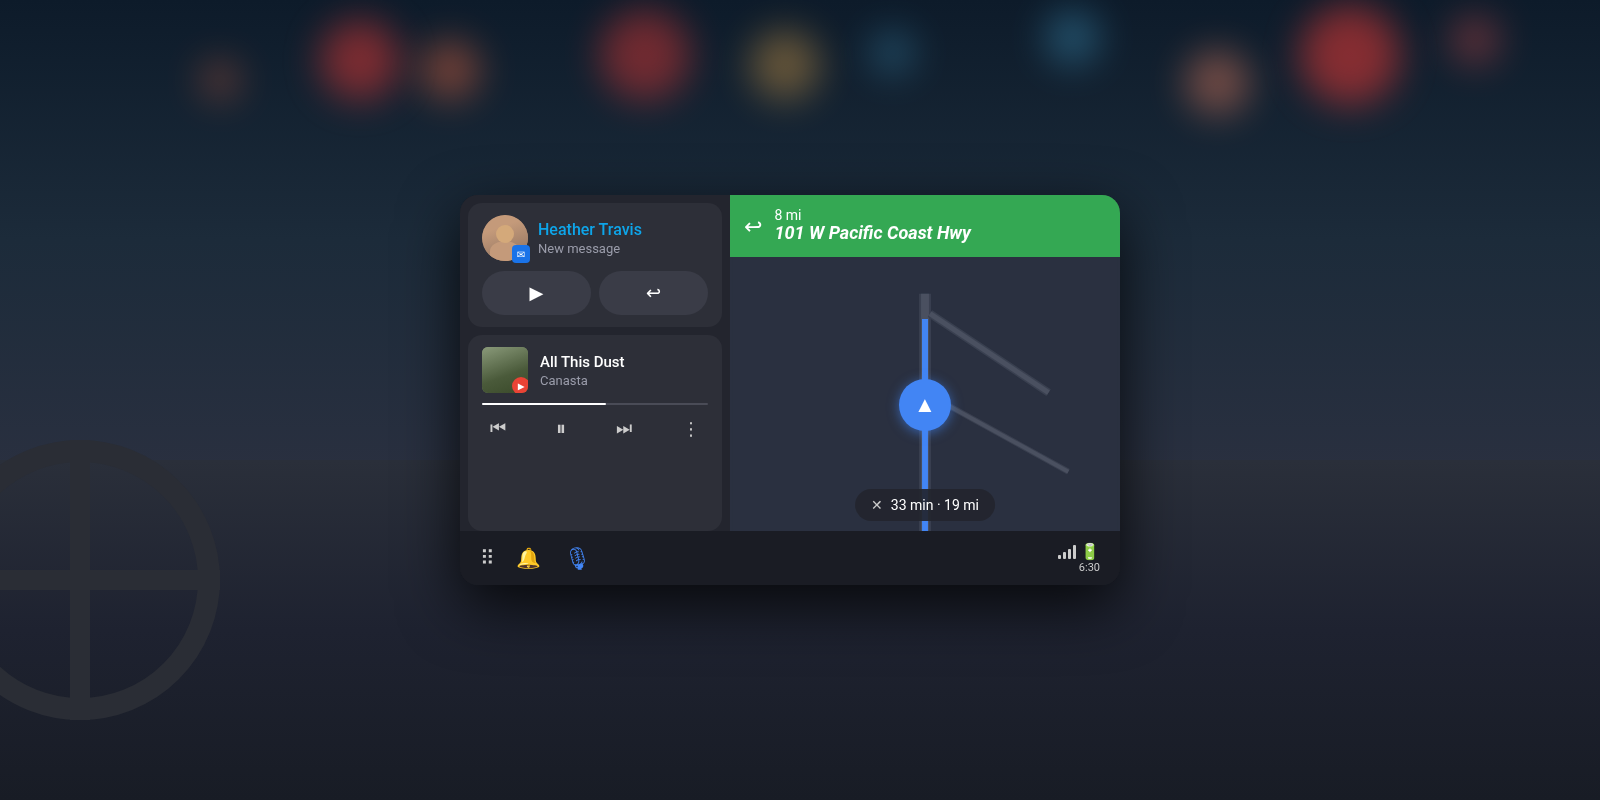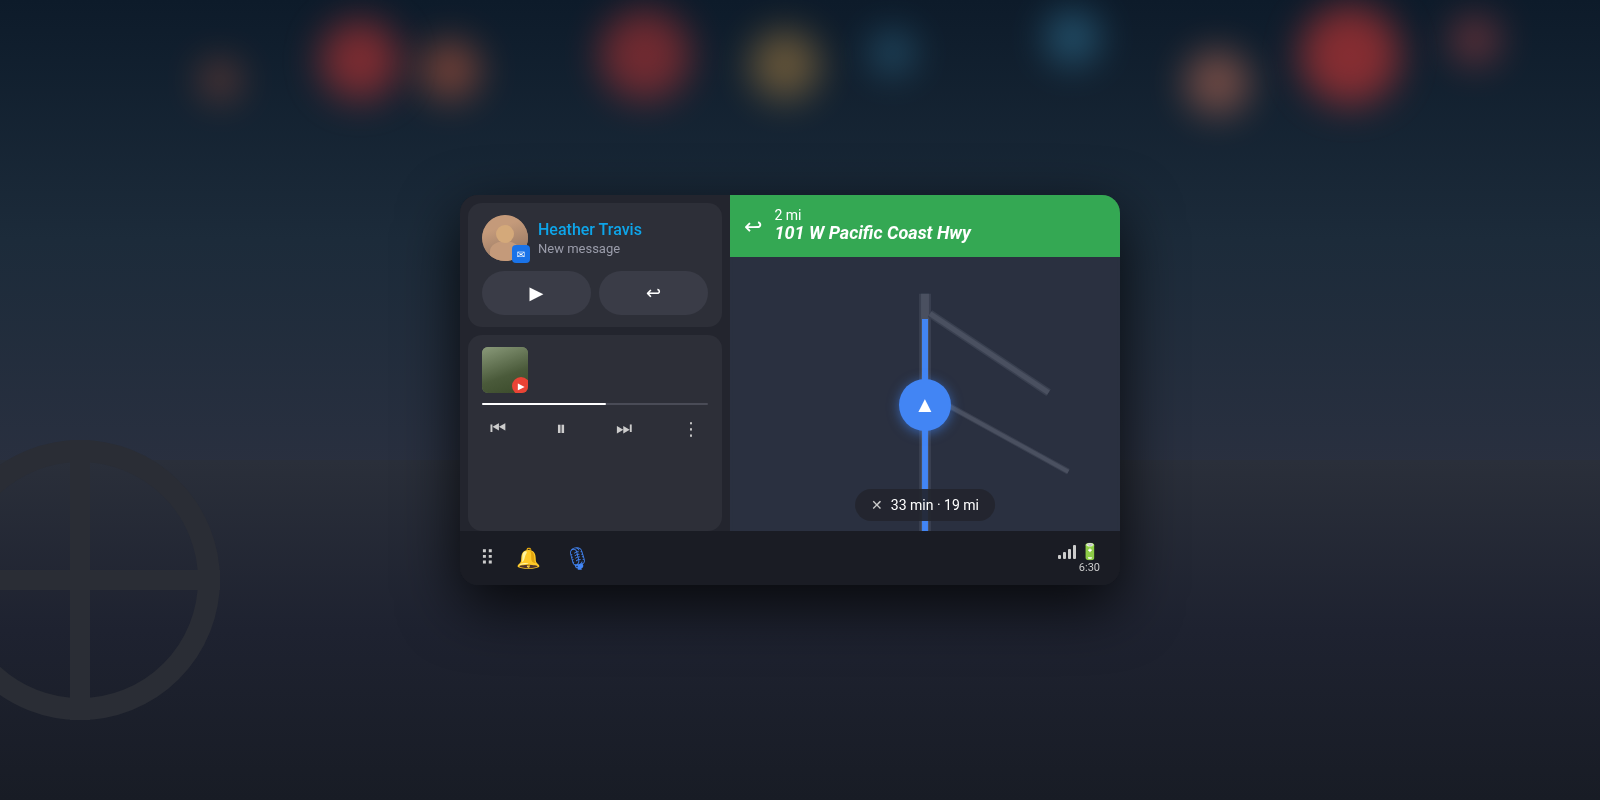--- a/index.html
+++ b/index.html
@@ -560,20 +560,24 @@
         </div>
       </div>
 
       <div class="music-card">
         <div class="music-header">
           <div class="album-art">
             <div class="album-art-badge">
               <span>▶</span>
             </div>
           </div>
+          <div class="music-info">
+            <div class="music-title">All This Dust</div>
+            <div class="music-artist">Canasta</div>
+          </div>
         </div>
         <div class="progress-bar">
           <div class="progress-fill"></div>
         </div>
         <div class="music-controls">
           <button class="music-btn">⏮</button>
           <button class="music-btn primary">⏸</button>
           <button class="music-btn">⏭</button>
           <button class="music-btn">⋮</button>
         </div>
@@ -595,21 +599,21 @@
 
         <line x1="195" y1="200" x2="340" y2="280" stroke="#3a4050" stroke-width="6"></line>
         <line x1="195" y1="200" x2="340" y2="280" stroke="#4a5060" stroke-width="4"></line>
 
         <line x1="195" y1="340" x2="195" y2="175" stroke="#4285f4" stroke-width="6"></line>
       </svg>
 
       <div class="nav-banner">
         <div class="nav-turn-icon">↩</div>
         <div>
-          <div class="nav-distance">2 mi</div>
+          <div class="nav-distance">8 mi</div>
           <div class="nav-street">101 W Pacific Coast Hwy</div>
         </div>
       </div>
 
       <div class="location-dot">
         <div class="location-stem"></div>
         <div class="location-circle">
           <span class="location-arrow">▲</span>
         </div>
       </div>

